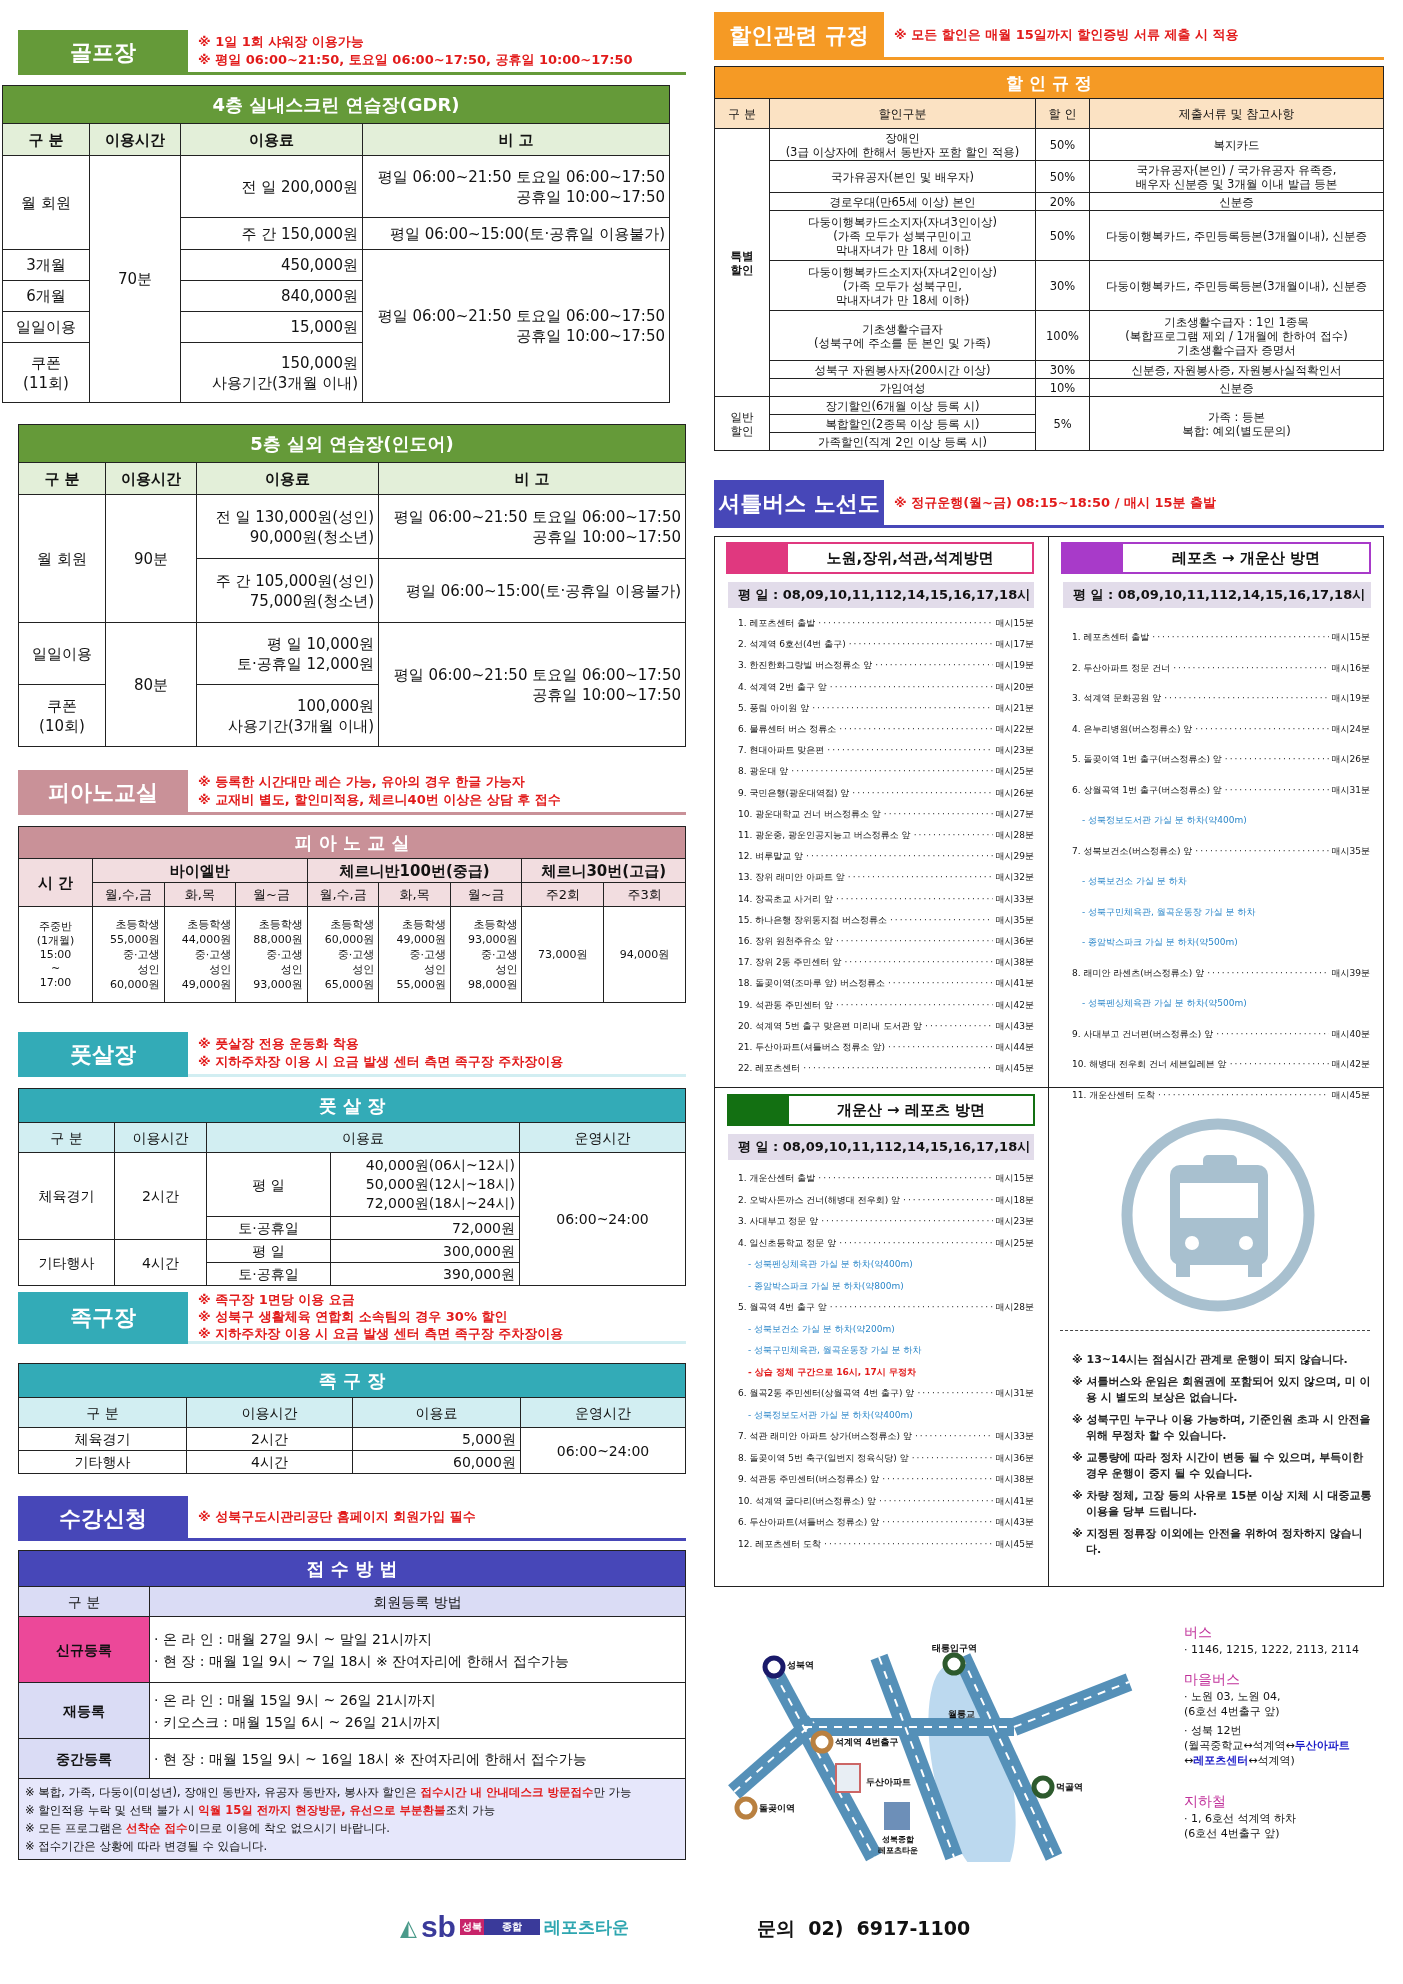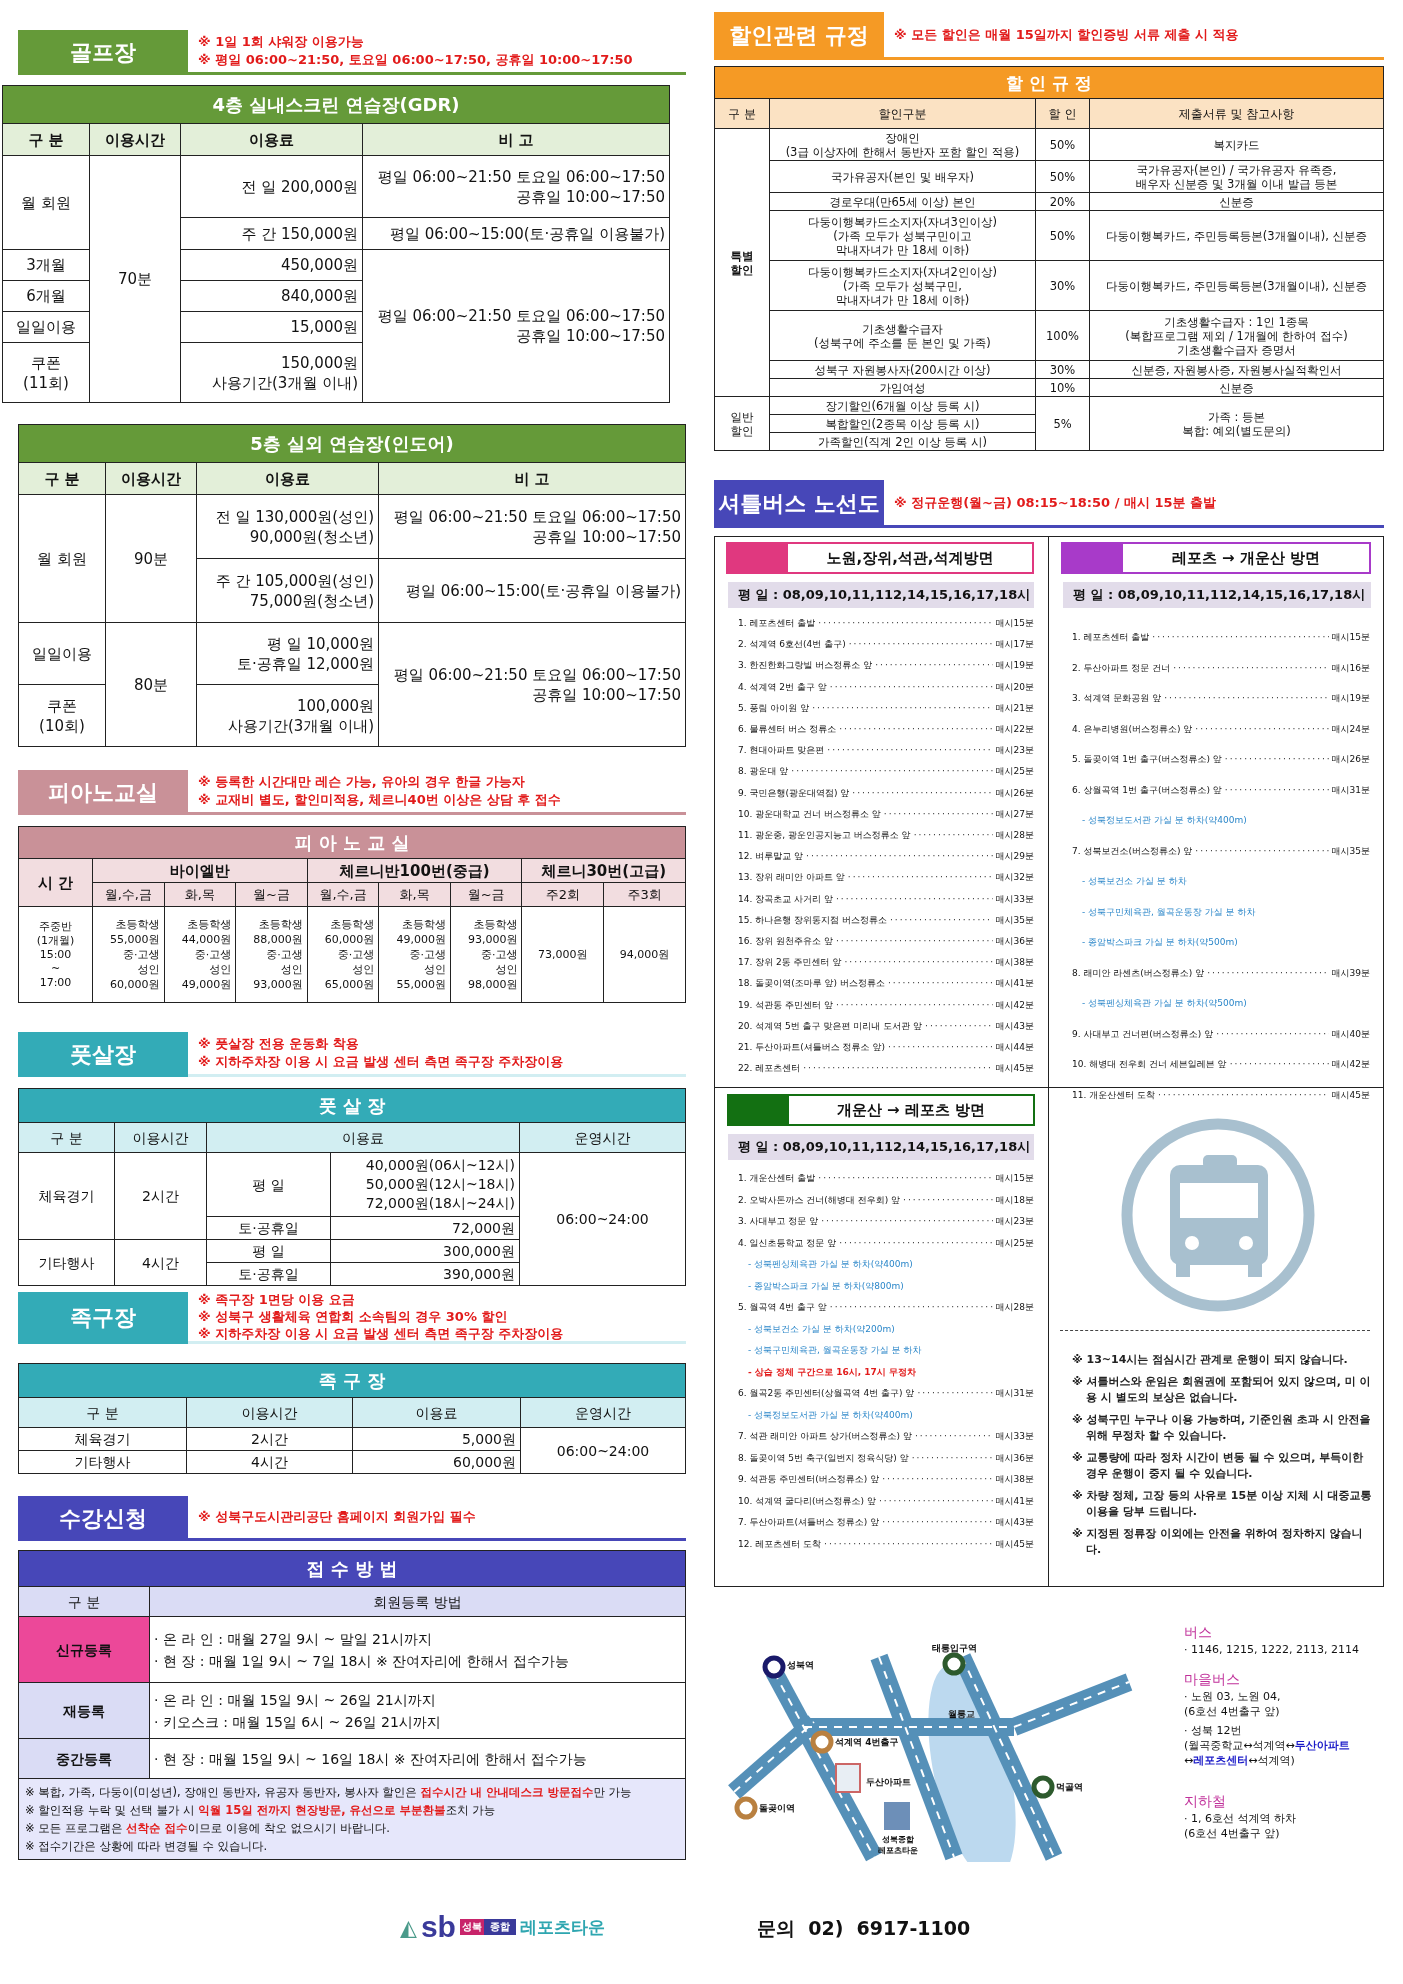--- a/index.html
+++ b/index.html
@@ -330,21 +330,21 @@
   </td>
  </tr>
 </tbody>
     </table>
 </div>
 
 <div class="abs" style="left:400px;top:1910px;display:flex;align-items:center;gap:4px">
   <span style="color:#4a9a8a;font-size:22px">◭</span>
   <span style="font-size:30px;font-weight:bold;color:#3a3a9a;font-family:'Liberation Sans',sans-serif">sb</span>
   <span style="background:#c8246a;color:#fff;font-size:10px;font-weight:bold;padding:1px 2px">성북</span>
-  <span style="background:#3a3a9a;color:#fff;font-size:10px;font-weight:bold;padding:1px 6px;margin-left:-4px">종합</span>
+  <span style="background:#3a3a9a;color:#fff;font-size:10px;font-weight:bold;padding:1px 18px;margin-left:-4px">종합</span>
   <span style="color:#2ea6b0;font-size:17px;font-weight:bold">레포츠타운</span>
 </div>
 <div class="abs" style="left:757px;top:1916px;font-size:19px;font-weight:bold;white-space:pre">문의  02)  6917-1100</div>
 
 <div class="sec-head" style="left:714px;top:12px;width:670px;height:48px">
   <div class="sec-title" style="background:#f59a25">할인관련 규정</div>
   <div class="sec-notes" style="border-color:#f59a25">
     <div>※ 모든 할인은 매월 15일까지 할인증빙 서류 제출 시 적용</div>
   </div>
 </div>
@@ -683,21 +683,21 @@
       <span class="nm">9. 석관동 주민센터(버스정류소) 앞</span>
       <span class="dots"></span>
       <span class="tm">매시38분</span>
     </div>
     <div class="stop">
       <span class="nm">10. 석계역 굴다리(버스정류소) 앞</span>
       <span class="dots"></span>
       <span class="tm">매시41분</span>
     </div>
     <div class="stop">
-      <span class="nm">7. 두산아파트(셔틀버스 정류소) 앞</span>
+      <span class="nm">6. 두산아파트(셔틀버스 정류소) 앞</span>
       <span class="dots"></span>
       <span class="tm">매시43분</span>
     </div>
     <div class="stop">
       <span class="nm">12. 레포츠센터 도착</span>
       <span class="dots"></span>
       <span class="tm">매시45분</span>
     </div>
   </div>
 

